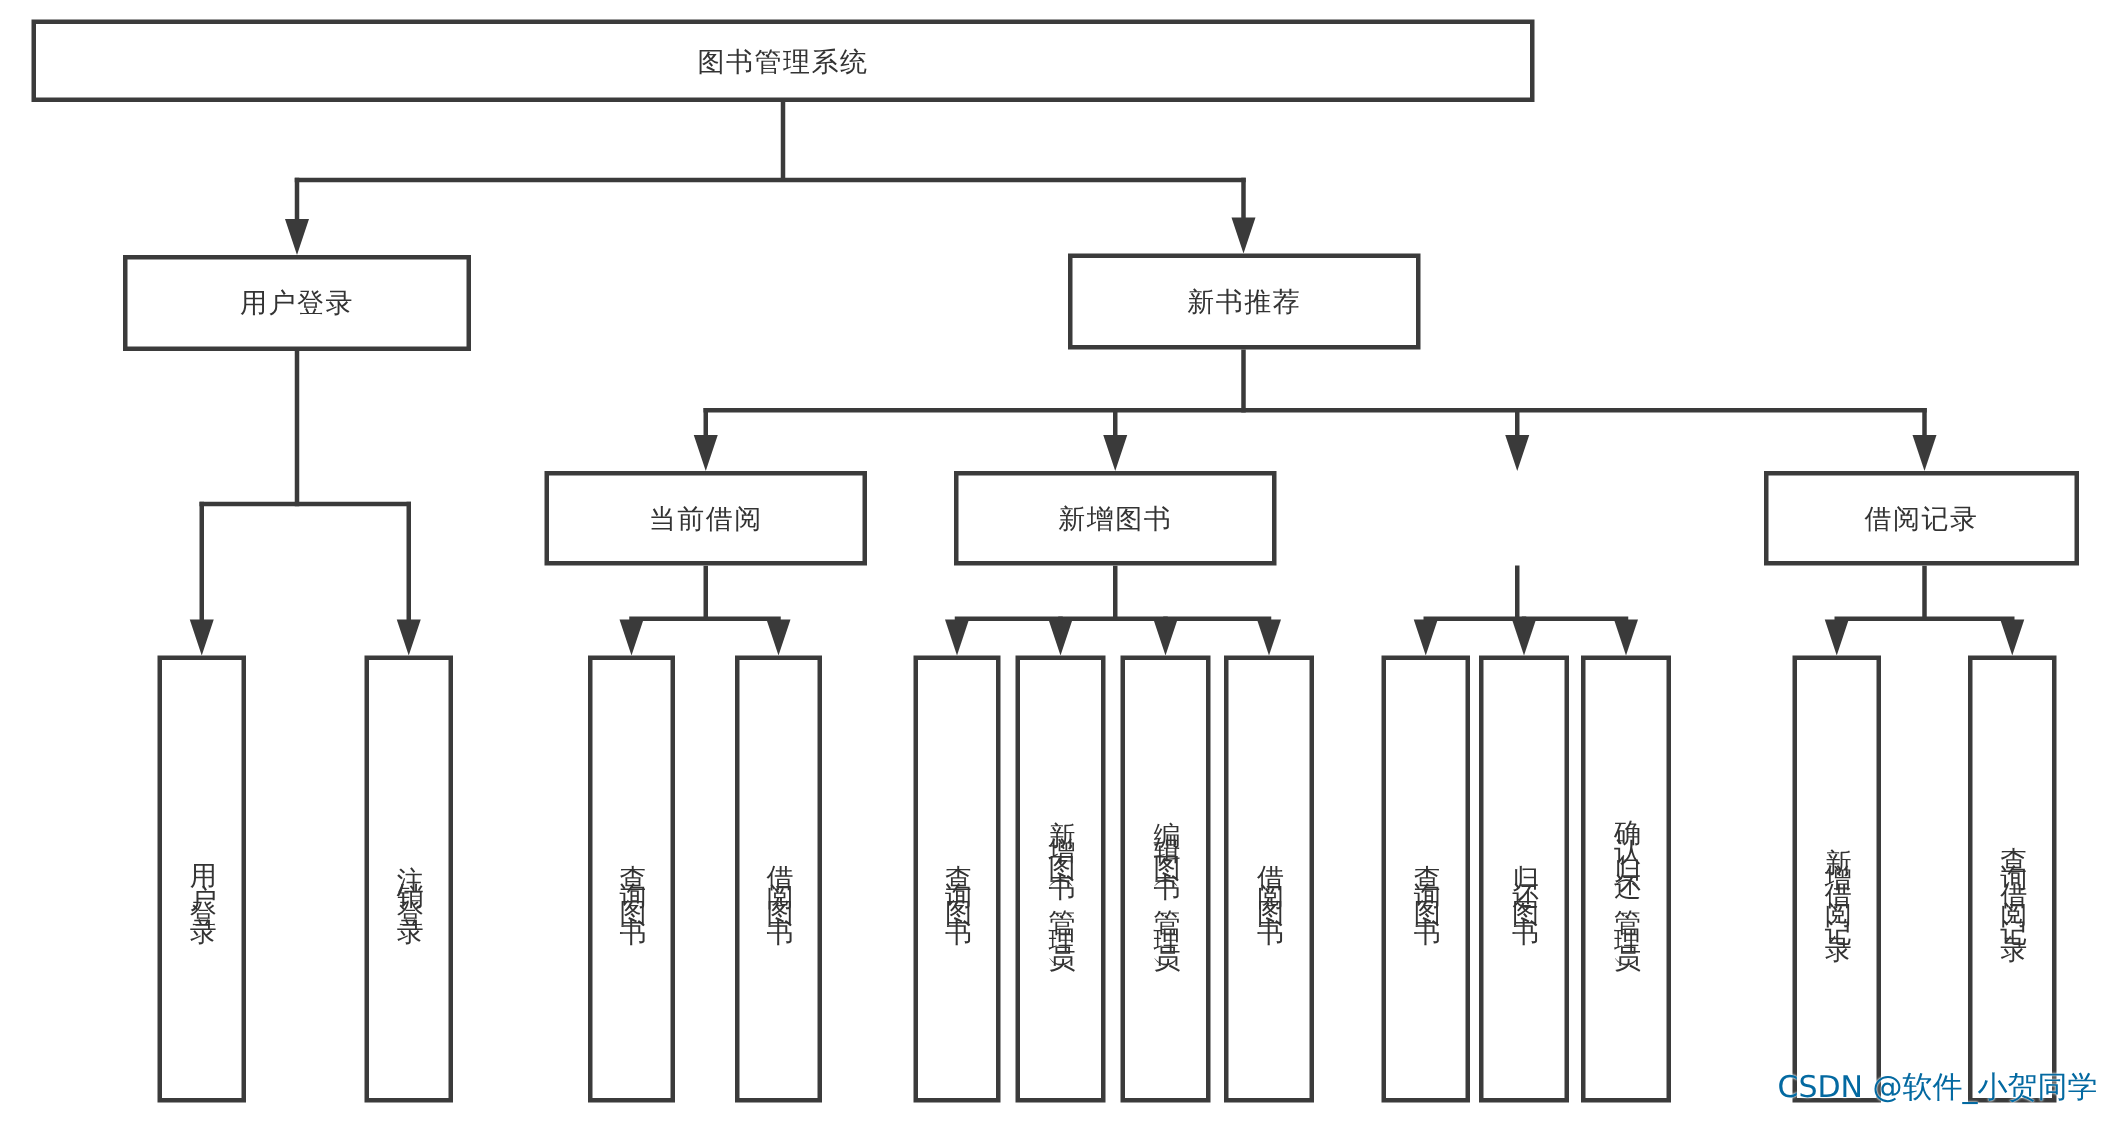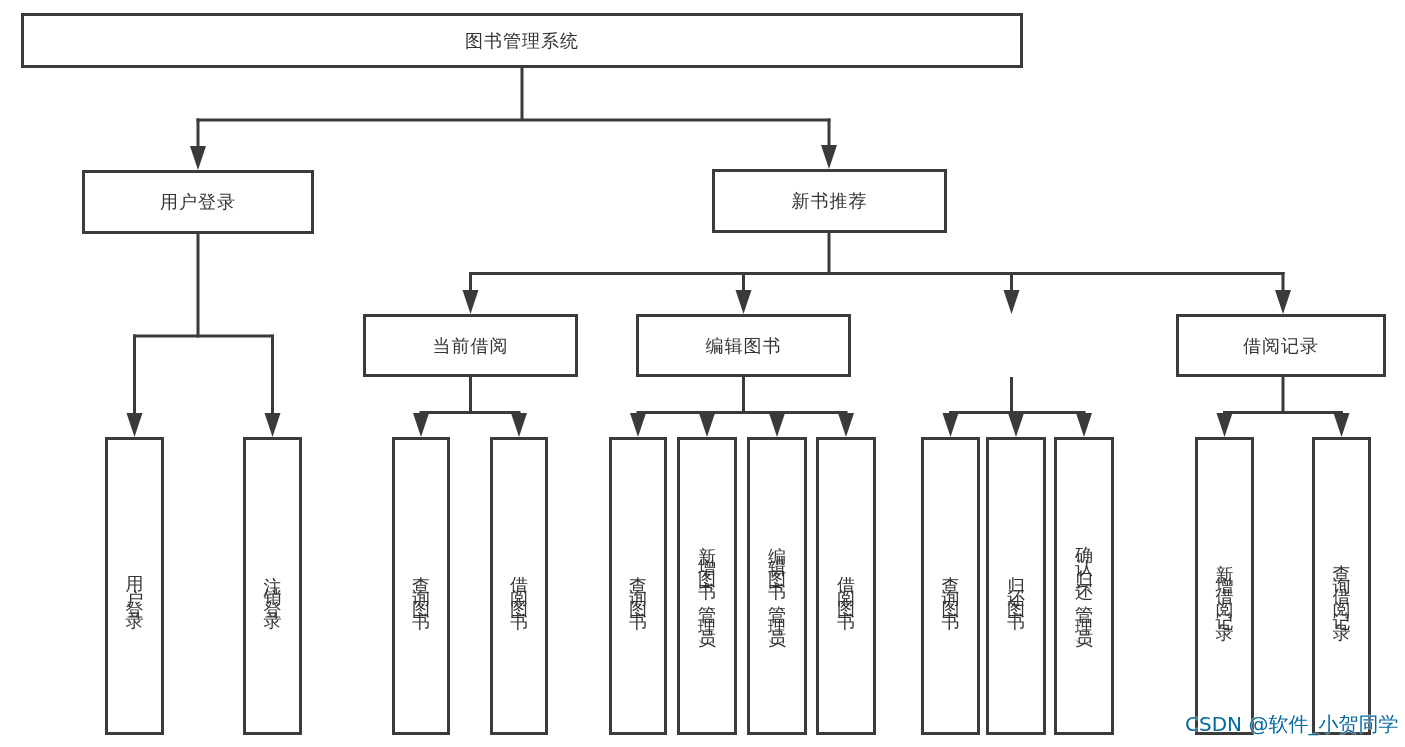--- a/index.html
+++ b/index.html
@@ -148,21 +148,21 @@
     <span>用户登录</span>
   </div>
   <div class="node hnode l2-1">
     <span>新书推荐</span>
   </div>
 
   <div class="node hnode l3-0">
     <span>当前借阅</span>
   </div>
   <div class="node hnode l3-1">
-    <span>编辑图书</span>
+    <span>新增图书</span>
   </div>
   <div class="node hnode l3-3">
     <span>借阅记录</span>
   </div>
 
   <div class="node leaf leaf-0">
     <span class="vtext">用户登录</span>
   </div>
   <div class="node leaf leaf-1">
     <span class="vtext">注销登录</span>

